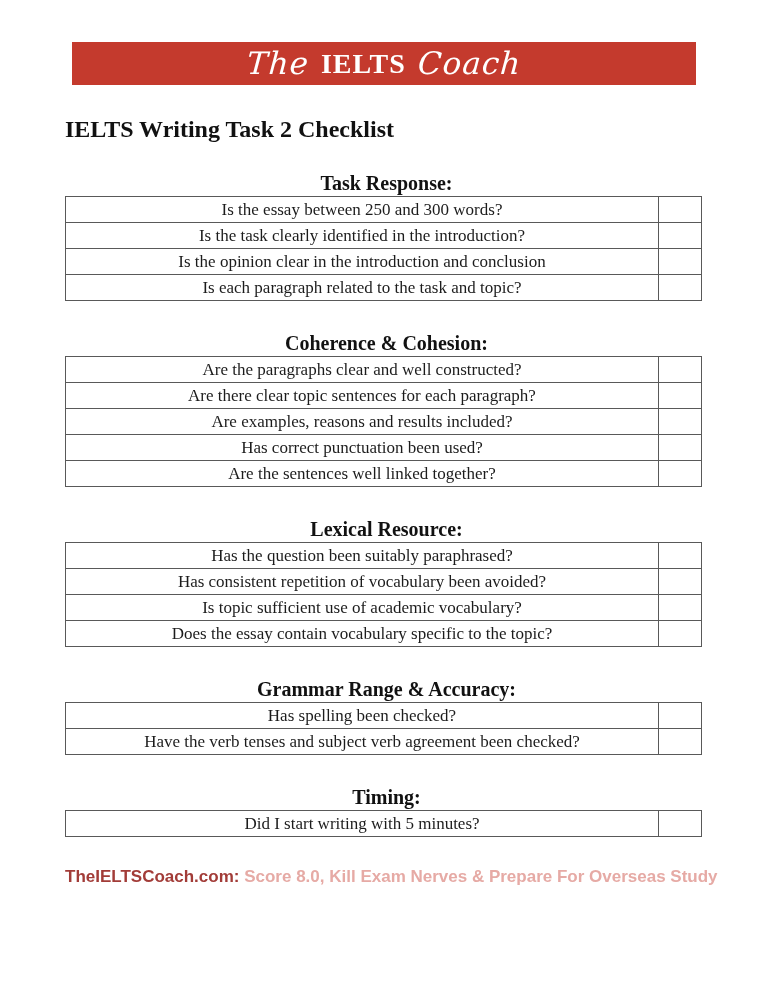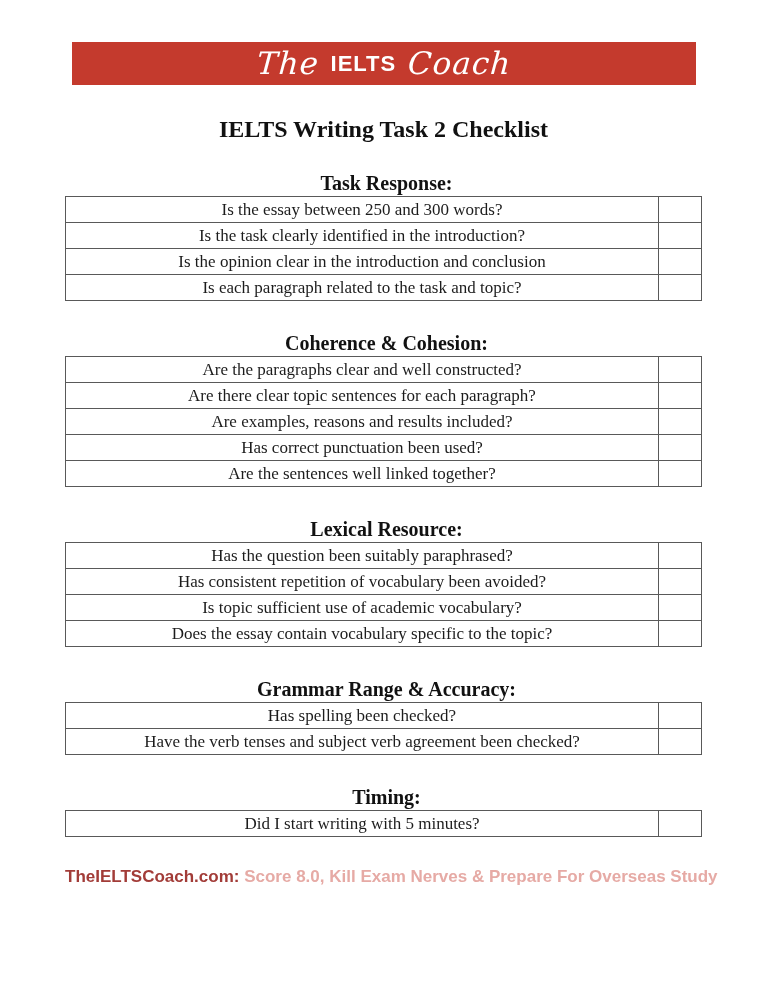--- a/index.html
+++ b/index.html
@@ -33,33 +33,33 @@
     font-family: "DejaVu Serif", serif;
     font-style: italic;
     font-weight: 400;
     font-size: 31px;
     color: #ffffff;
     line-height: 1;
     letter-spacing: 1px;
     transform: skewX(-4deg);
   }
   .banner .block {
-    font-family: Liberation Sans, sans-serif;
-    font-weight: 700;
-    font-size: 22px;
+    font-family: Liberation Serif, serif;
+    font-weight: 700;
+    font-size: 28px;
     color: #ffffff;
     line-height: 1;
     letter-spacing: 1px;
   }
   
   .title {
     margin: 30px 0 18px 0;
     font-size: 24px;
     font-weight: 700;
-    text-align: center;
+    text-align: left;
     line-height: 28px;
     color: #111111;
   }
   
   main { display: block; margin-top: 28px; }
   .section { margin-bottom: 30px; text-align: center; }
   .section h2 {
     margin: 0;
     padding: 0 0 1px 6px;
     font-size: 20px;

